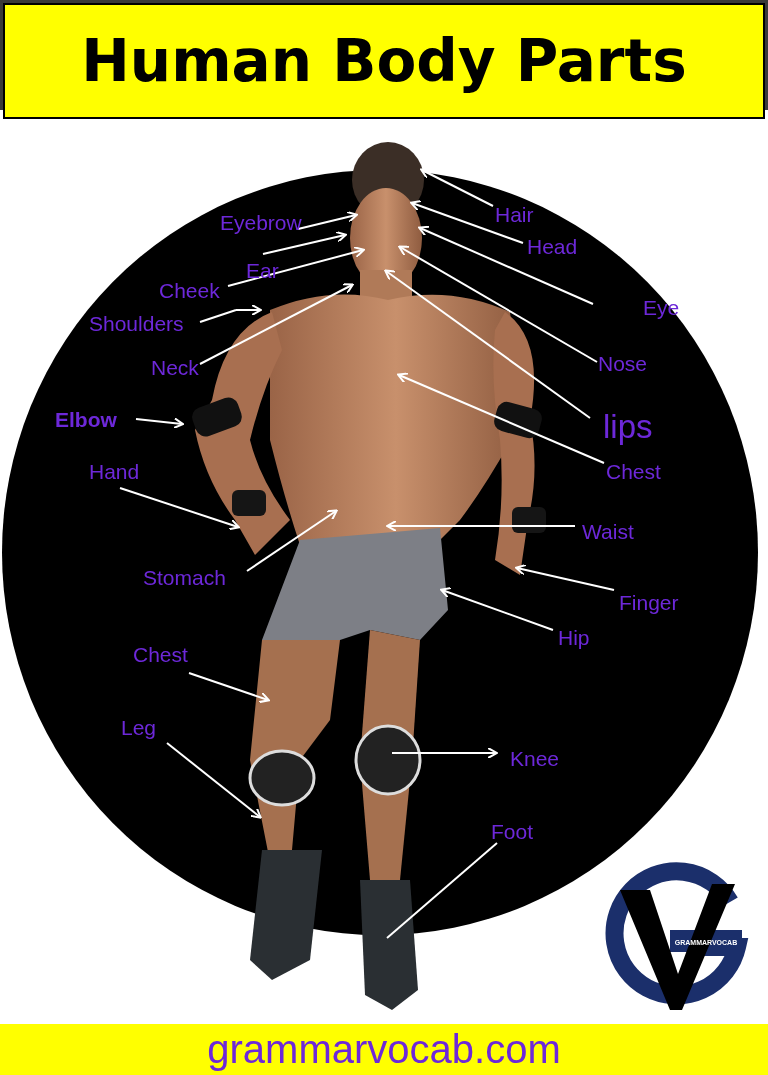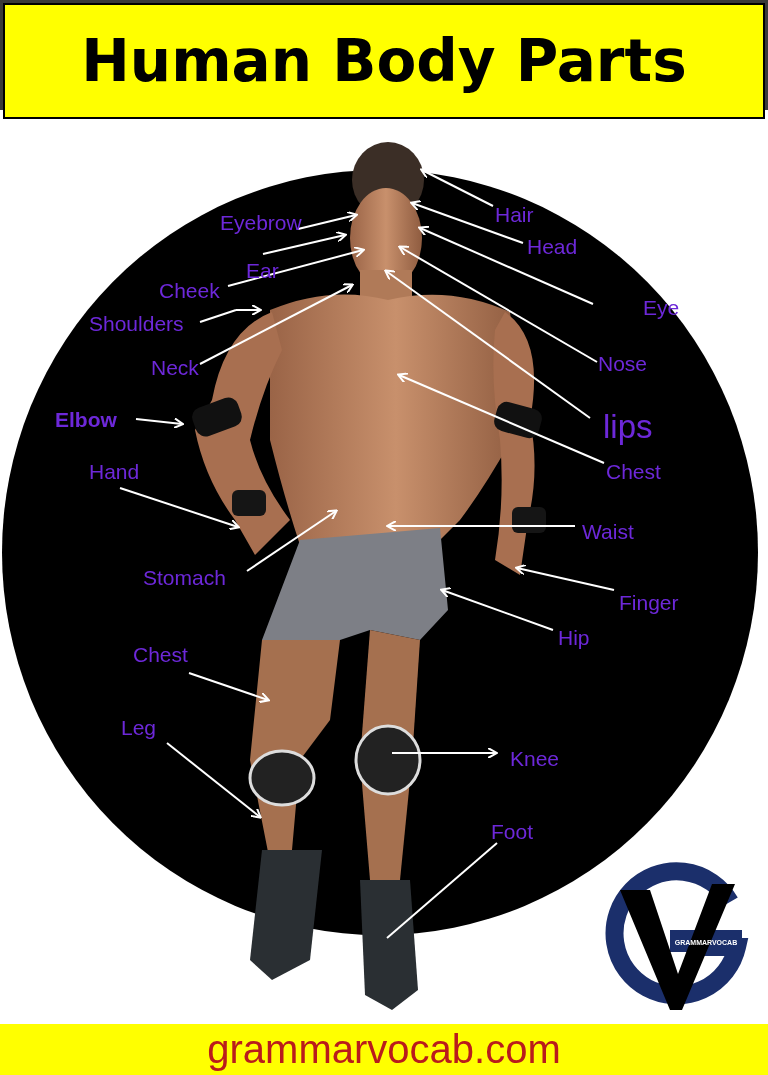--- a/index.html
+++ b/index.html
@@ -28,21 +28,21 @@
   svg.figure { position: absolute; left: 0; top: 0; width: 768px; height: 1075px; }
   .label {
     position: absolute; color: #6d28d9; font-size: 21px; white-space: nowrap;
     font-family: "Liberation Sans", sans-serif; line-height: 1;
   }
   .label.big { font-size: 33px; margin-left: 8px; }
   .footer {
     position: absolute; left: 0; top: 1024px; width: 768px; height: 51px;
     background: #ffff00; display: flex; align-items: center; justify-content: center;
   }
-  .footer-text { font-size: 40px; color: #b91c1c; font-family: "Liberation Sans", sans-serif; }
+  .footer-text { font-size: 40px; color: #6d28d9; font-family: "Liberation Sans", sans-serif; }
   .logo { position: absolute; left: 600px; top: 862px; width: 150px; height: 150px; }
 </style>
 </head>
 <body>
 
 <div class="header">
   <div class="header-inner">
     <div class="title">Human Body Parts</div>
   </div>
 </div>

